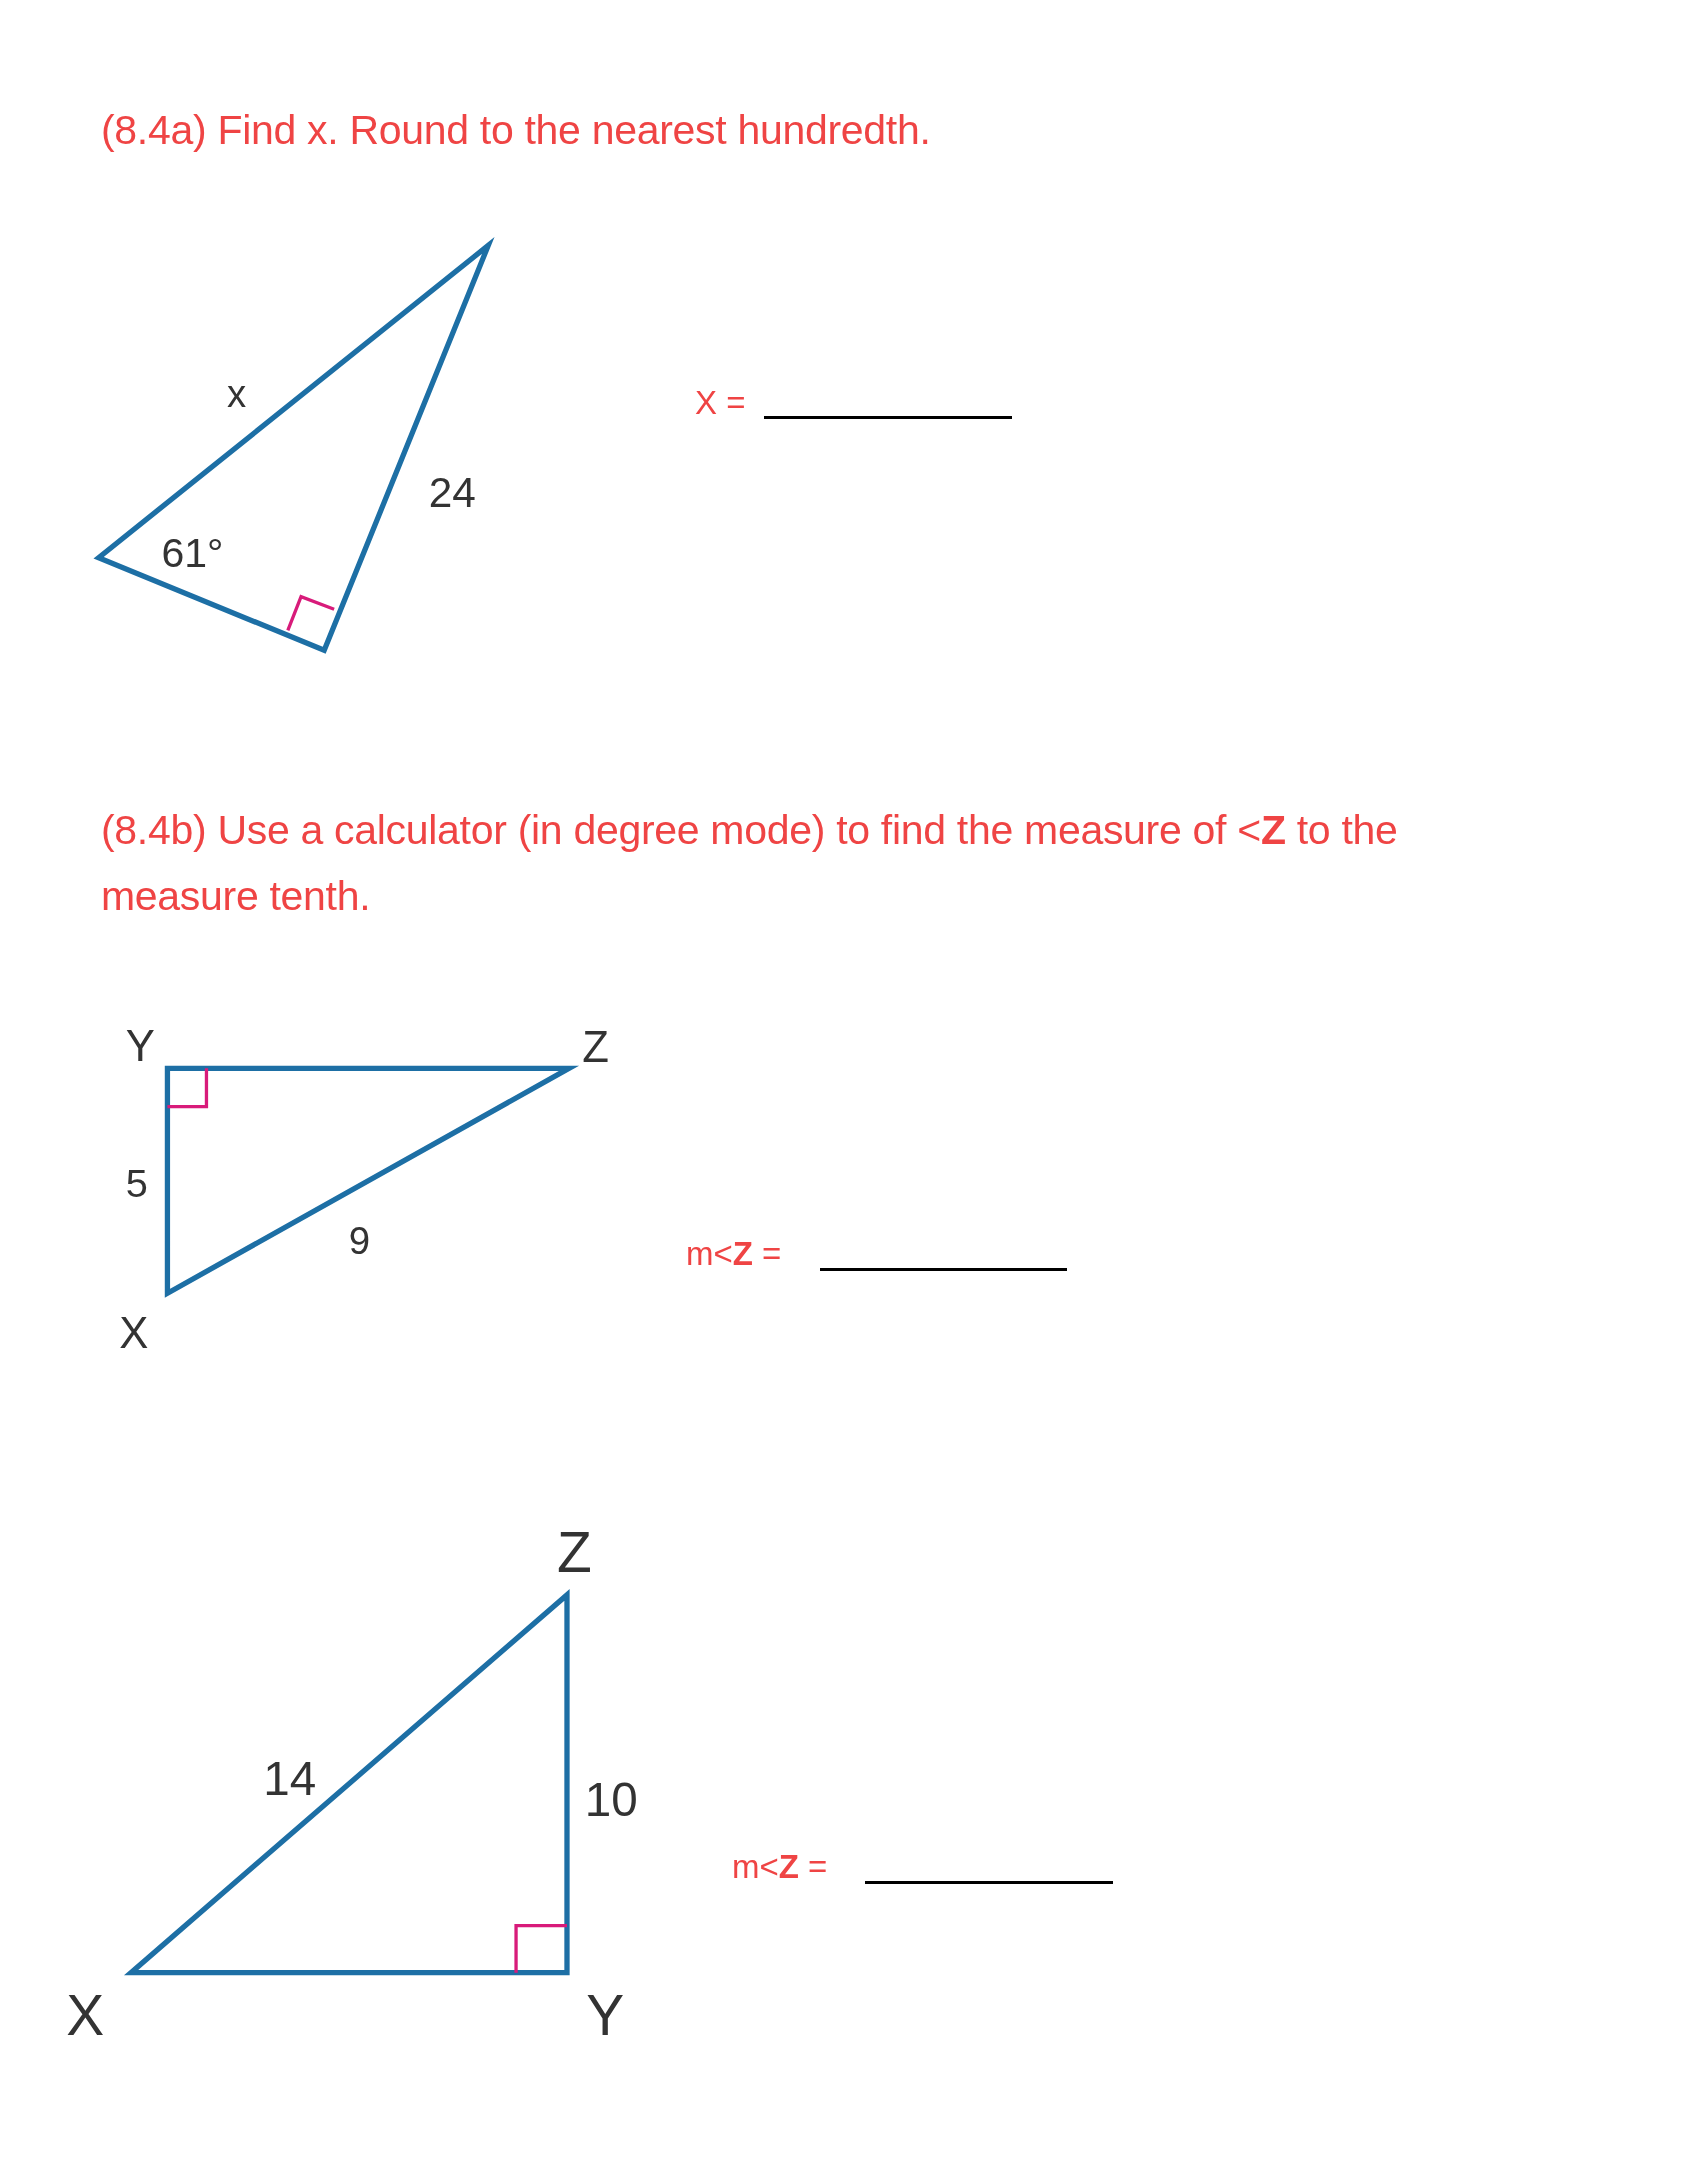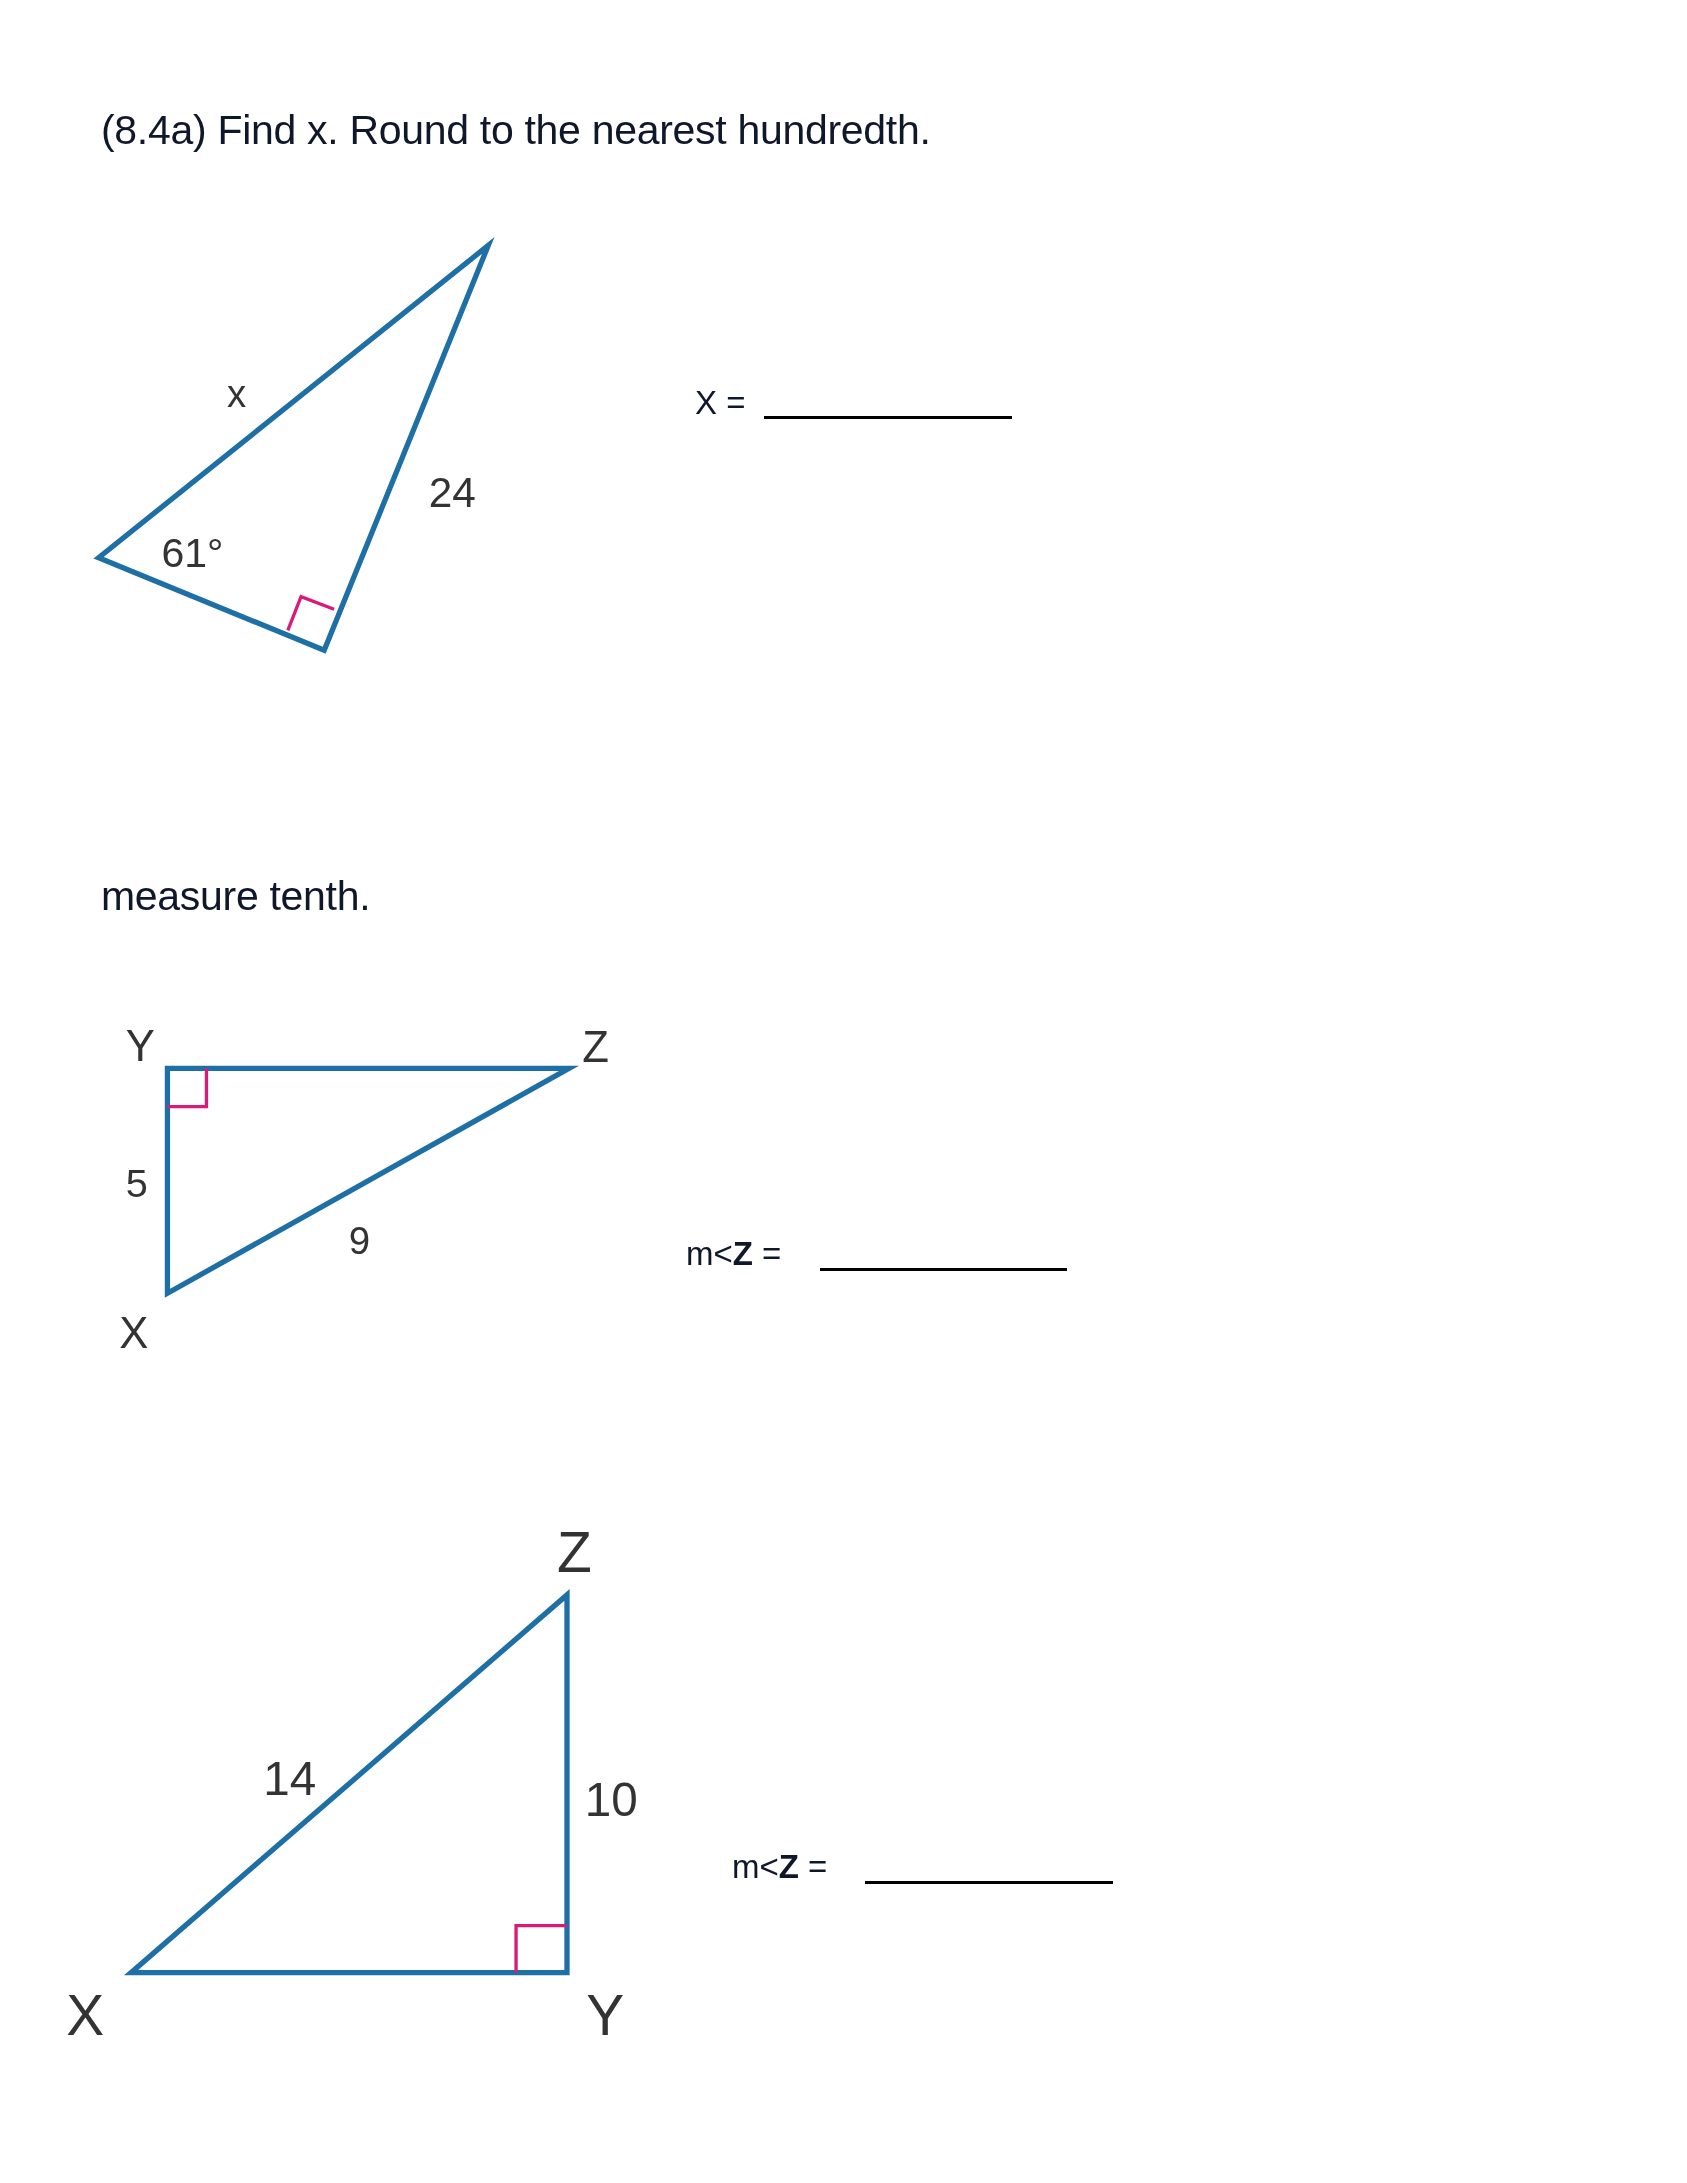--- a/index.html
+++ b/index.html
@@ -1,21 +1,21 @@
 <!DOCTYPE html>
 <html style="font-size:10.6px"><head>
 <meta charset="utf-8">
 <style>
   html, body { margin: 0; padding: 0; background: #ffffff; }
   body { width: 1687px; height: 2183px; position: relative; overflow: hidden; }
   .page { position: absolute; left: 0; top: 0; width: 1687px; height: 2183px; background: #ffffff; }
   .text {
     position: absolute;
     font-family: "Liberation Sans", sans-serif;
-    color: #0f172a;
+    color: #ef4444;
     white-space: nowrap;
     line-height: 1;
   }
   .q-title { font-size: 41px; letter-spacing: -0.3px; }
   .answer { font-size: 33px; }
   .answer b { font-weight: bold; }
   .blank {
     position: absolute;
     height: 2.6px;
     background: #000000;
@@ -37,20 +37,21 @@
     <polygon points="738,371 149,843 490,983" fill="none" stroke="#1d6fa5" stroke-width="8" stroke-linejoin="miter"></polygon>
     <polyline points="435,953 455,902 505,921" fill="none" stroke="#d81b7a" stroke-width="5"></polyline>
     <text class="fig-label" x="343" y="616" font-size="58">x</text>
     <text class="fig-label" x="648" y="766" font-size="64">24</text>
     <text class="fig-label" x="244" y="857" font-size="62">61°</text>
   </svg>
 
   <div class="text answer" style="left:695px; top:386px;">X =</div>
   <div class="blank" style="left:764px; top:416px; width:248px;"></div>
 
+  <div class="text q-title" style="left:101px; top:810px;"><span>(8.4b) Use a calculator (in degree mode) to find the measure of &lt;</span><b>Z</b><span> to the</span></div>
   <div class="text q-title" style="left:101px; top:876px;">measure tenth.</div>
 
   <svg class="fig" width="1687" height="2183" viewBox="0 0 2550 3300">
     <polygon points="253,1615 860,1615 253,1955" fill="none" stroke="#1d6fa5" stroke-width="8" stroke-linejoin="miter"></polygon>
     <polyline points="312,1615 312,1673 253,1673" fill="none" stroke="#d81b7a" stroke-width="5"></polyline>
     <text class="fig-label" x="190" y="1604" font-size="66">Y</text>
     <text class="fig-label" x="880" y="1606" font-size="66">Z</text>
     <text class="fig-label" x="190" y="1810" font-size="60">5</text>
     <text class="fig-label" x="527" y="1896" font-size="58">9</text>
     <text class="fig-label" x="180" y="2037" font-size="66">X</text>

